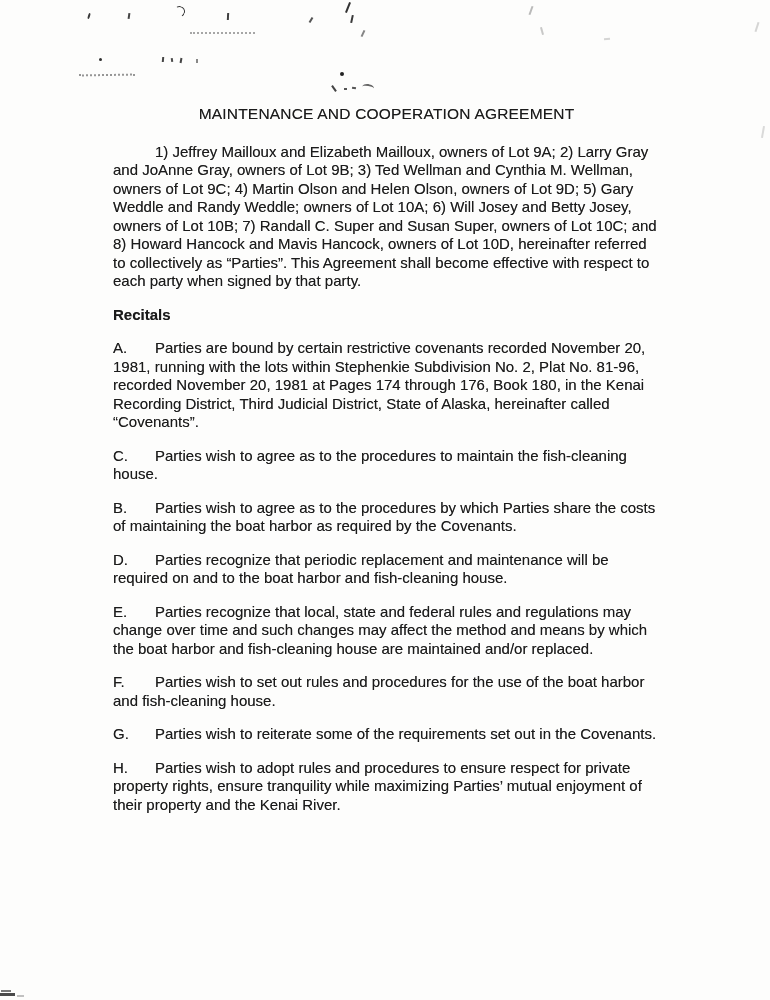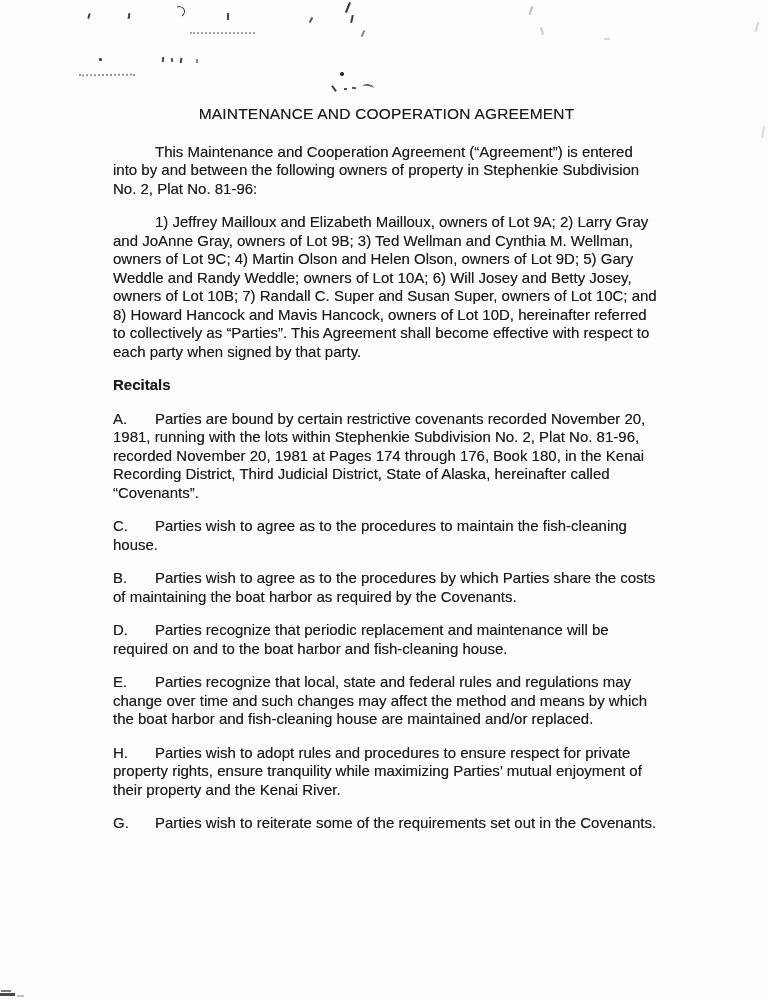--- a/index.html
+++ b/index.html
@@ -81,34 +81,34 @@
   <i class="art a24"></i>
   <i class="art a25"></i>
   <i class="art a26"></i>
   <i class="art a27"></i>
   <i class="art a28"></i>
 
   <div class="content">
 
     <div class="title">MAINTENANCE AND COOPERATION AGREEMENT</div>
 
-    <p class="indent">This Maintenance and Cooperation Agreement (“Agreement”) is entered into by and between the following owners of property in Stephenkie Subdivision No. 2, Plat No. 81-96:</p>
     <p class="indent">1) Jeffrey Mailloux and Elizabeth Mailloux, owners of Lot 9A; 2) Larry Gray and JoAnne Gray, owners of Lot 9B; 3) Ted Wellman and Cynthia M. Wellman, owners of Lot 9C; 4) Martin Olson and Helen Olson, owners of Lot 9D; 5) Gary Weddle and Randy Weddle; owners of Lot 10A; 6) Will Josey and Betty Josey, owners of Lot 10B; 7) Randall C. Super and Susan Super, owners of Lot 10C; and 8) Howard Hancock and Mavis Hancock, owners of Lot 10D, hereinafter referred to collectively as “Parties”. This Agreement shall become effective with respect to each party when signed by that party.</p>
 
     <div class="heading">Recitals</div>
 
     <p class="recital"><span class="rlabel">A.</span><span>Parties are bound by certain restrictive covenants recorded November 20, 1981, running with the lots within Stephenkie Subdivision No. 2, Plat No. 81-96, recorded November 20, 1981 at Pages 174 through 176, Book 180, in the Kenai Recording District, Third Judicial District, State of Alaska, hereinafter called “Covenants”.</span></p>
 
     <p class="recital"><span class="rlabel">C.</span><span>Parties wish to agree as to the procedures to maintain the fish-cleaning house.</span></p>
 
     <p class="recital"><span class="rlabel">B.</span><span>Parties wish to agree as to the procedures by which Parties share the costs of maintaining the boat harbor as required by the Covenants.</span></p>
 
     <p class="recital"><span class="rlabel">D.</span><span>Parties recognize that periodic replacement and maintenance will be required on and to the boat harbor and fish-cleaning house.</span></p>
 
     <p class="recital"><span class="rlabel">E.</span><span>Parties recognize that local, state and federal rules and regulations may change over time and such changes may affect the method and means by which the boat harbor and fish-cleaning house are maintained and/or replaced.</span></p>
 
+    <p class="recital"><span class="rlabel">F.</span><span>Parties wish to set out rules and procedures for the use of the boat harbor and fish-cleaning house.</span></p>
+
+    <p class="recital"><span class="rlabel">G.</span><span>Parties wish to reiterate some of the requirements set out in the Covenants.</span></p>
 
     <p class="recital"><span class="rlabel">H.</span><span>Parties wish to adopt rules and procedures to ensure respect for private property rights, ensure tranquility while maximizing Parties’ mutual enjoyment of their property and the Kenai River.</span></p>
-
-    <p class="recital"><span class="rlabel">G.</span><span>Parties wish to reiterate some of the requirements set out in the Covenants.</span></p>
 
   </div>
 </div>
 
 </body></html>

